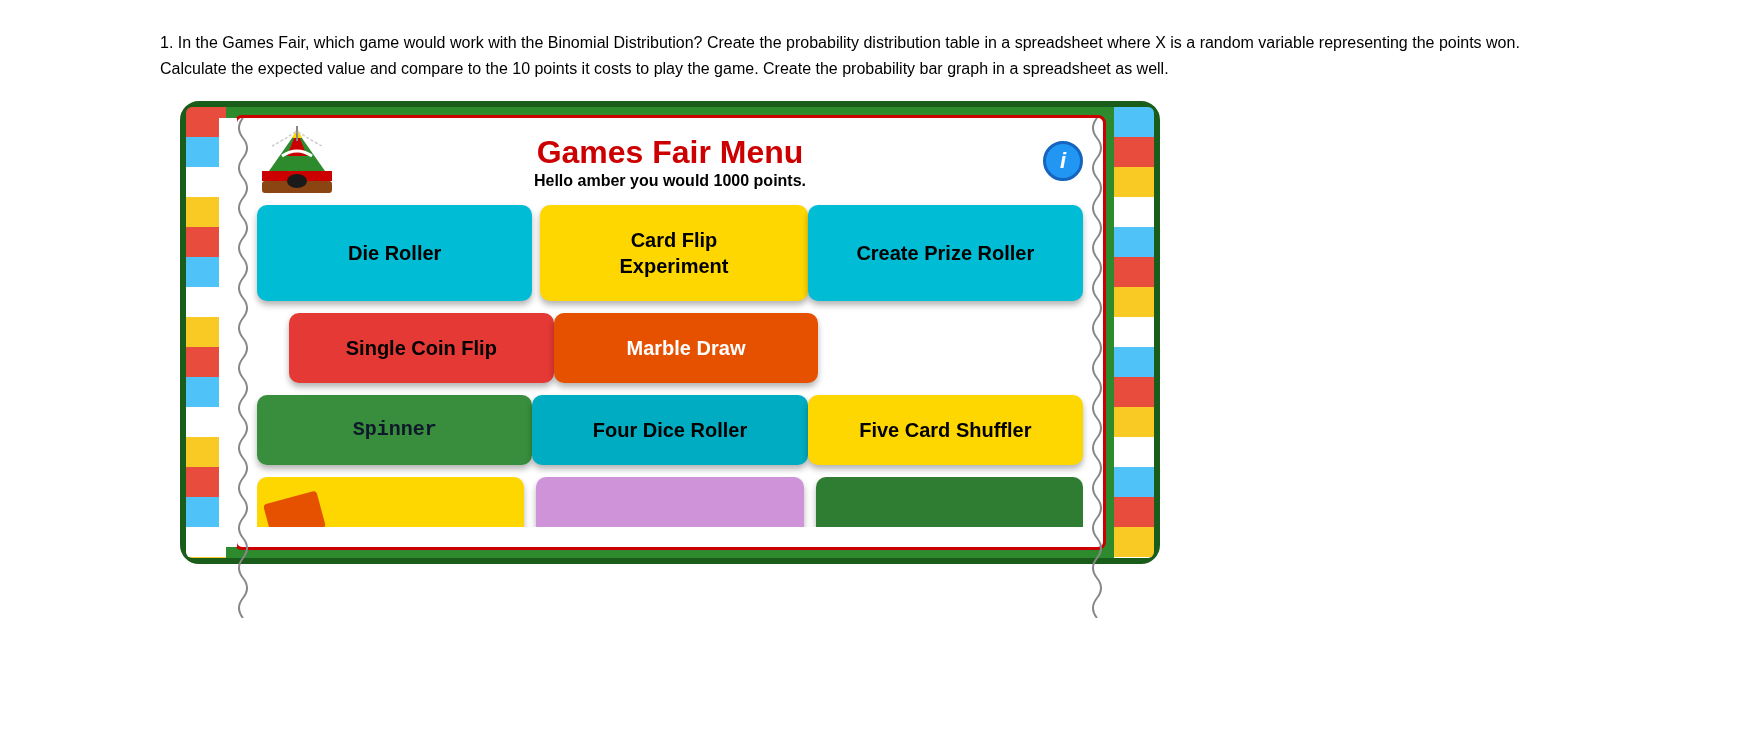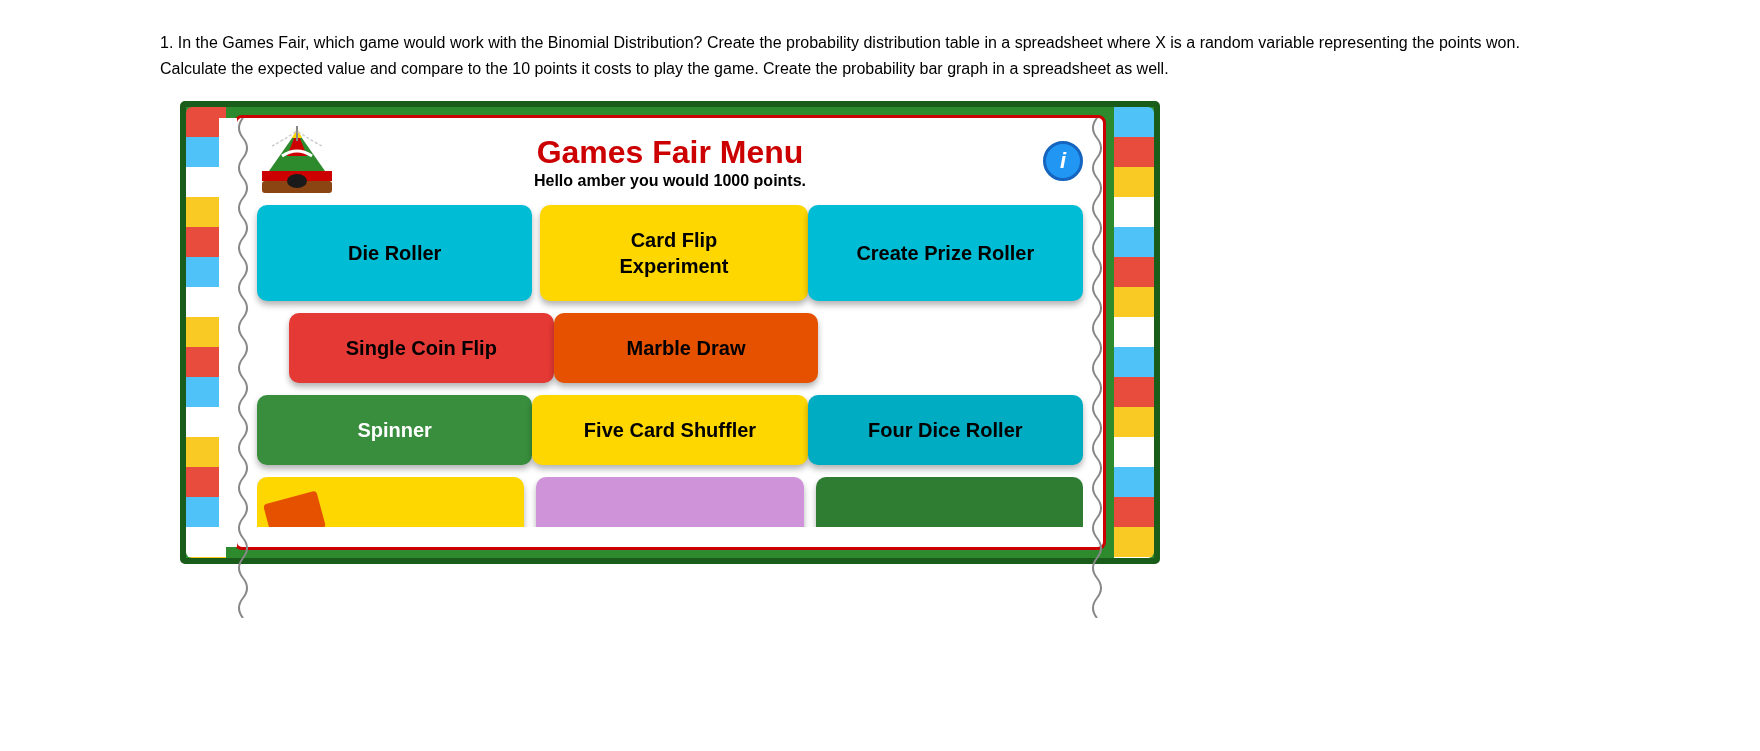--- a/index.html
+++ b/index.html
@@ -40,21 +40,21 @@
     
     .games-fair-wrapper {
       display: flex;
       justify-content: flex-start;
       margin-left: 20px;
     }
 
     .outer-border {
       background: #2d8a2d;
       border: 6px solid #1a5c1a;
-      border-radius: 5px;
+      border-radius: 19px;
       padding: 8px;
       position: relative;
       width: 980px;
     }
 
     
     .outer-border::before {
       content: '';
       position: absolute;
       left: 0;
@@ -182,22 +182,22 @@
       line-height: 1.3;
       box-shadow: 0 4px 6px rgba(0,0,0,0.3);
       transition: transform 0.1s;
     }
 
     .btn-cyan { background: #00BCD4; }
     .btn-yellow { background: #FFD700; margin-left: 8px; }
     .btn-cyan-light { background: #00BCD4; }
     .btn-red { background: #e53935; }
     .btn-red-dark { background: #d32f2f; }
-    .btn-orange { background: #E65100; color: #000000; }
-    .btn-green { background: #388E3C; color: #ffffff; }
+    .btn-orange { background: #E65100; color: #ffffff; }
+    .btn-green { background: #388E3C; color: #0f172a; font-family: Liberation Mono, monospace; }
     .btn-cyan2 { background: #00ACC1; }
     .btn-yellow2 { background: #FFD700; }
     .btn-yellow3 { background: #FFD700; }
     .btn-purple { background: #CE93D8; }
     .btn-green2 { background: #2E7D32; color: #fff; }
 
     
     .bottom-partial {
       margin-top: 12px;
       display: grid;
@@ -301,22 +301,22 @@
             <button class="game-btn btn-cyan-light">Create Prize Roller</button>
           </div>
 
           <div class="games-grid" style="margin-top: 12px; margin-left: 32px;">
             <button class="game-btn btn-red">Single Coin Flip</button>
             <button class="game-btn btn-orange">Marble Draw</button>
           </div>
 
           <div class="games-grid" style="margin-top: 12px;">
             <button class="game-btn btn-green">Spinner</button>
+            <button class="game-btn btn-cyan2">Four Dice Roller</button>
             <button class="game-btn btn-yellow2">Five Card Shuffler</button>
-            <button class="game-btn btn-cyan2">Four Dice Roller</button>
           </div>
 
           <div class="bottom-partial" style="margin-top: 12px; position: relative; overflow: hidden; height: 50px;">
             <button class="game-btn btn-yellow3" style="height:60px; font-size:16px;"></button>
             <button class="game-btn btn-purple" style="height:60px; font-size:16px;"></button>
             <button class="game-btn btn-green2" style="height:60px; font-size:16px;"></button>
 
             <div class="orange-tab" style="position:absolute; bottom:-8px; left:10px; width:55px; height:38px; background:#E65100; transform:rotate(-15deg); border-radius:4px; z-index:10;"></div>
           </div>
 

